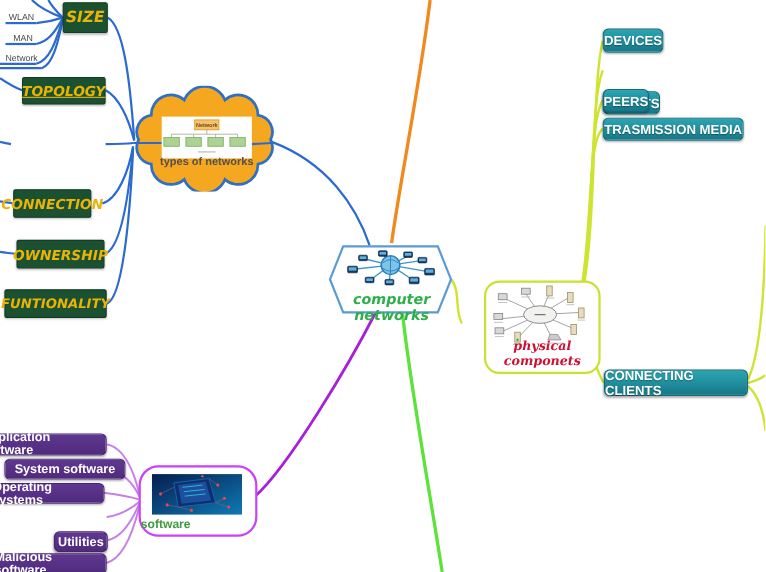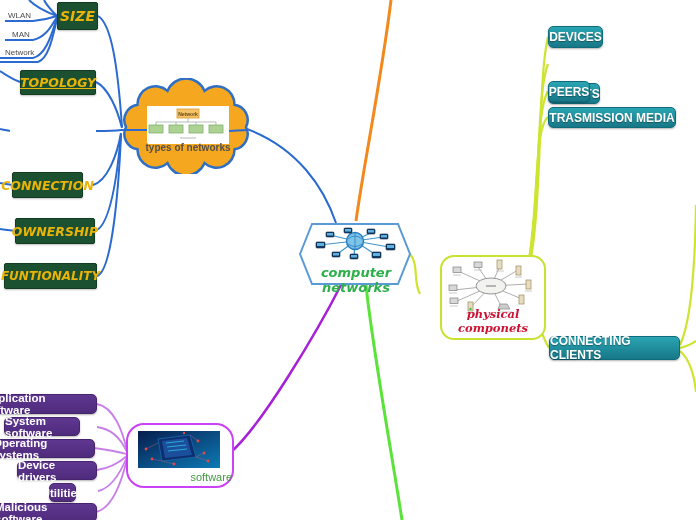--- a/index.html
+++ b/index.html
@@ -16,21 +16,21 @@
         font-weight:bold;font-size:11.5px;box-shadow:0 1px 2px rgba(0,0,0,.3);}
   .subline{position:absolute;z-index:2;font-size:8px;color:#4a4a4a;font-family:"Liberation Sans",sans-serif;}
   .cloud-label{position:absolute;z-index:3;text-align:center;font-weight:bold;font-size:10px;color:#55504a;}
   .img-frame{position:absolute;z-index:3;background:#fff;}
   .center-label{position:absolute;z-index:3;text-align:center;font-family:"DejaVu Sans",sans-serif;
         font-style:italic;font-weight:bold;font-size:13px;color:#2daf4a;}
   .phys-node{position:absolute;z-index:2;background:#fff;border:2px solid #c9e12f;border-radius:14px;}
   .phys-label{position:absolute;z-index:3;text-align:center;font-family:"DejaVu Serif",serif;
         font-style:italic;font-weight:bold;font-size:11.5px;color:#cc1133;}
   .soft-node{position:absolute;z-index:2;background:#fff;border:2px solid #cb41f5;border-radius:18px;}
-  .soft-label{position:absolute;z-index:3;text-align:right;font-size:11px;color:#3f9b3f;font-weight:normal;padding-left:44px;}
+  .soft-label{position:absolute;z-index:3;text-align:left;font-size:11px;color:#3f9b3f;font-weight:bold;}
 </style>
 </head>
 <body>
 
 <div class="canvas">
 
   <svg class="lines" width="696" height="520">
 
     <g fill="none" stroke="#2b6ad0" stroke-width="2">
       <path d="M98,16 C112,24 118,70 122,127"></path>
@@ -261,19 +261,18 @@
         <circle cx="60" cy="10" r="1.4"></circle>
           <circle cx="66" cy="22" r="1.4"></circle>
           <circle cx="70" cy="30" r="1.4"></circle>
         <circle cx="46" cy="2" r="1.2"></circle>
       </g>
     </svg>
     <div class="soft-label" style="position:absolute;left:0;right:0;bottom:3px;">software</div>
   </div>
 
   <div class="node pbox" style="left:-18px;top:394px;width:115px;height:20px;justify-content:flex-end;padding-right:8px;">Application software</div>
-  <div class="node pbox" style="left:4px;top:417px;width:76px;height:19px;">System software</div>
+  <div class="node pbox" style="left:4px;top:417px;width:110px;height:19px;">System software</div>
   <div class="node pbox" style="left:-8px;top:439px;width:103px;height:19px;justify-content:flex-end;padding-right:6px;">Operating systems</div>
-  <div class="node pbox" style="left:17px;top:461px;width:80px;height:19px;">Device drivers</div>
-  <div class="node pbox" style="left:49px;top:483px;width:27px;height:19px;">Utilities</div>
+  <div class="node pbox" style="left:49px;top:483px;width:49px;height:19px;">Utilities</div>
   <div class="node pbox" style="left:-6px;top:503px;width:103px;height:19px;justify-content:flex-end;padding-right:6px;">Malicious software</div>
 
 </div>
 
 </body></html>

